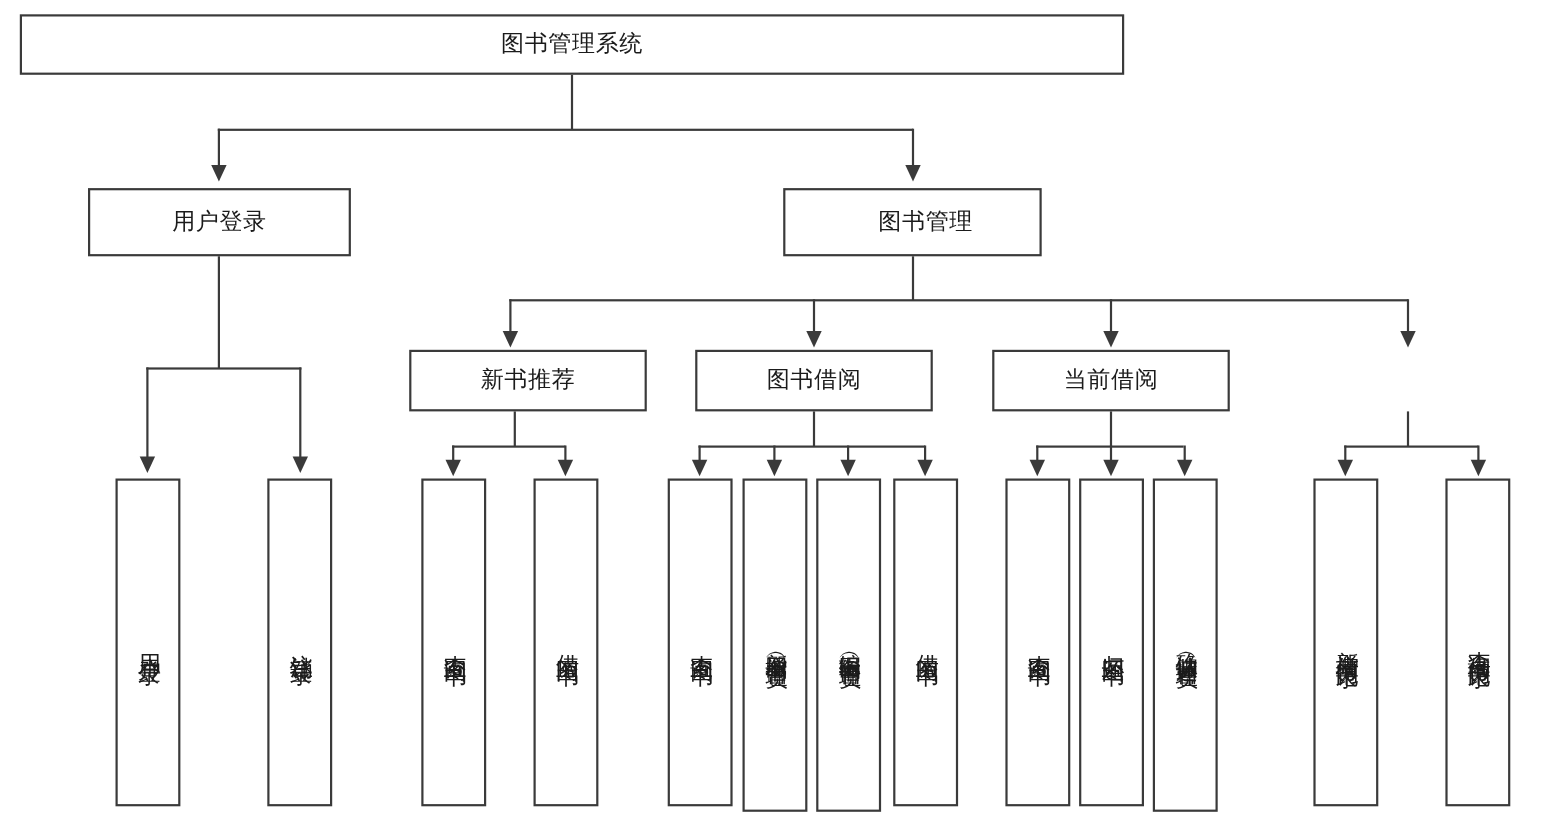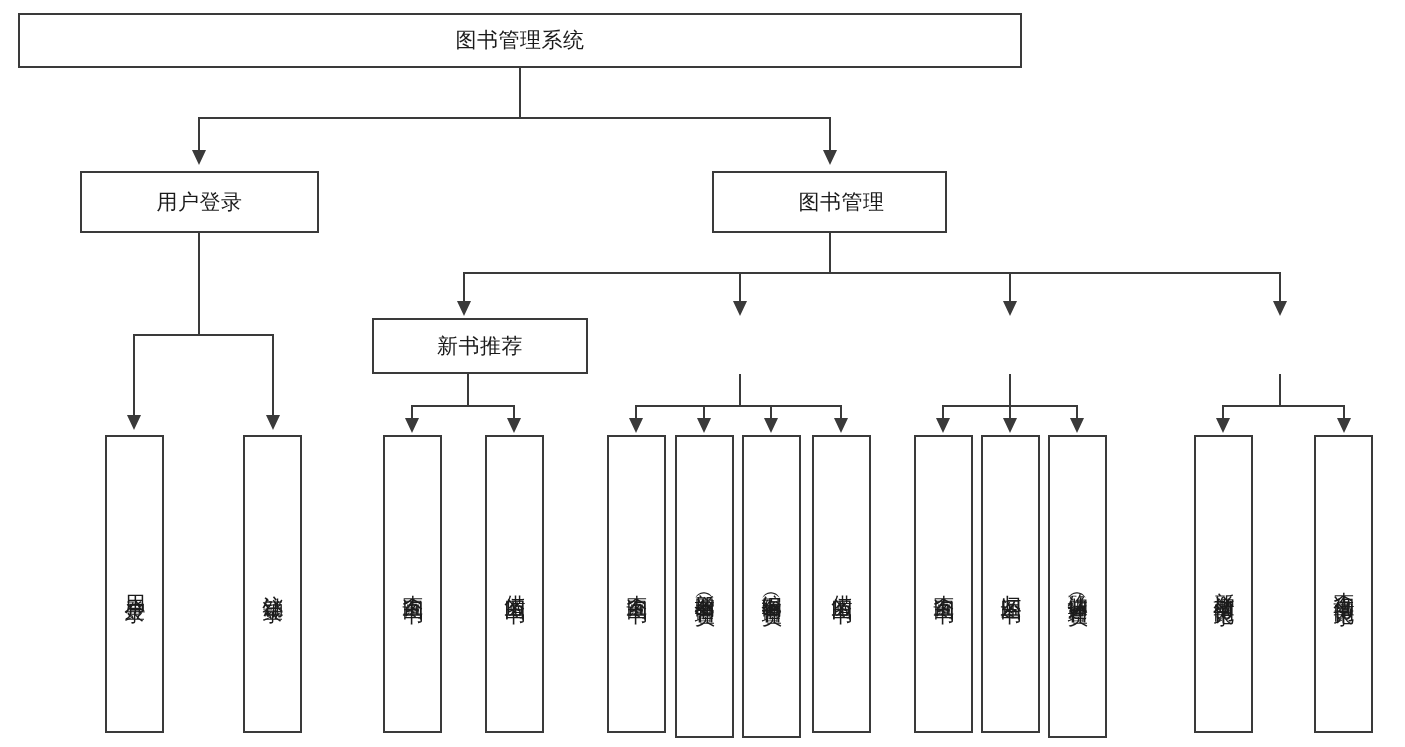--- a/index.html
+++ b/index.html
@@ -106,21 +106,23 @@
   <div class="arrow" style="left:733px; top:301px;"></div>
 
   <div class="edge edge-v" style="left:1009px; top:272px; width:2px; height:30px;"></div>
   <div class="arrow" style="left:1003px; top:301px;"></div>
 
   <div class="edge edge-v" style="left:1279px; top:272px; width:2px; height:30px;"></div>
   <div class="arrow" style="left:1273px; top:301px;"></div>
 
   <div class="node node-h" style="left:360px; top:318px; width:216px; height:56px;margin-left:12px;">新书推荐</div>
 
+  <div class="node node-h" style="left:632px; top:318px; width:216px; height:56px;">图书借阅</div>
 
+  <div class="node node-h" style="left:902px; top:318px; width:216px; height:56px;">当前借阅</div>
 
 
   <div class="edge edge-v" style="left:467px; top:374px; width:2px; height:32px;"></div>
   <div class="edge edge-h" style="left:411px; top:405px; width:103px; height:2px;"></div>
   <div class="edge edge-v" style="left:411px; top:405px; width:2px; height:14px;"></div>
   <div class="arrow" style="left:405px; top:418px;"></div>
   <div class="edge edge-v" style="left:513px; top:405px; width:2px; height:14px;"></div>
   <div class="arrow" style="left:507px; top:418px;"></div>
 
   <div class="edge edge-v" style="left:739px; top:374px; width:2px; height:32px;"></div>

